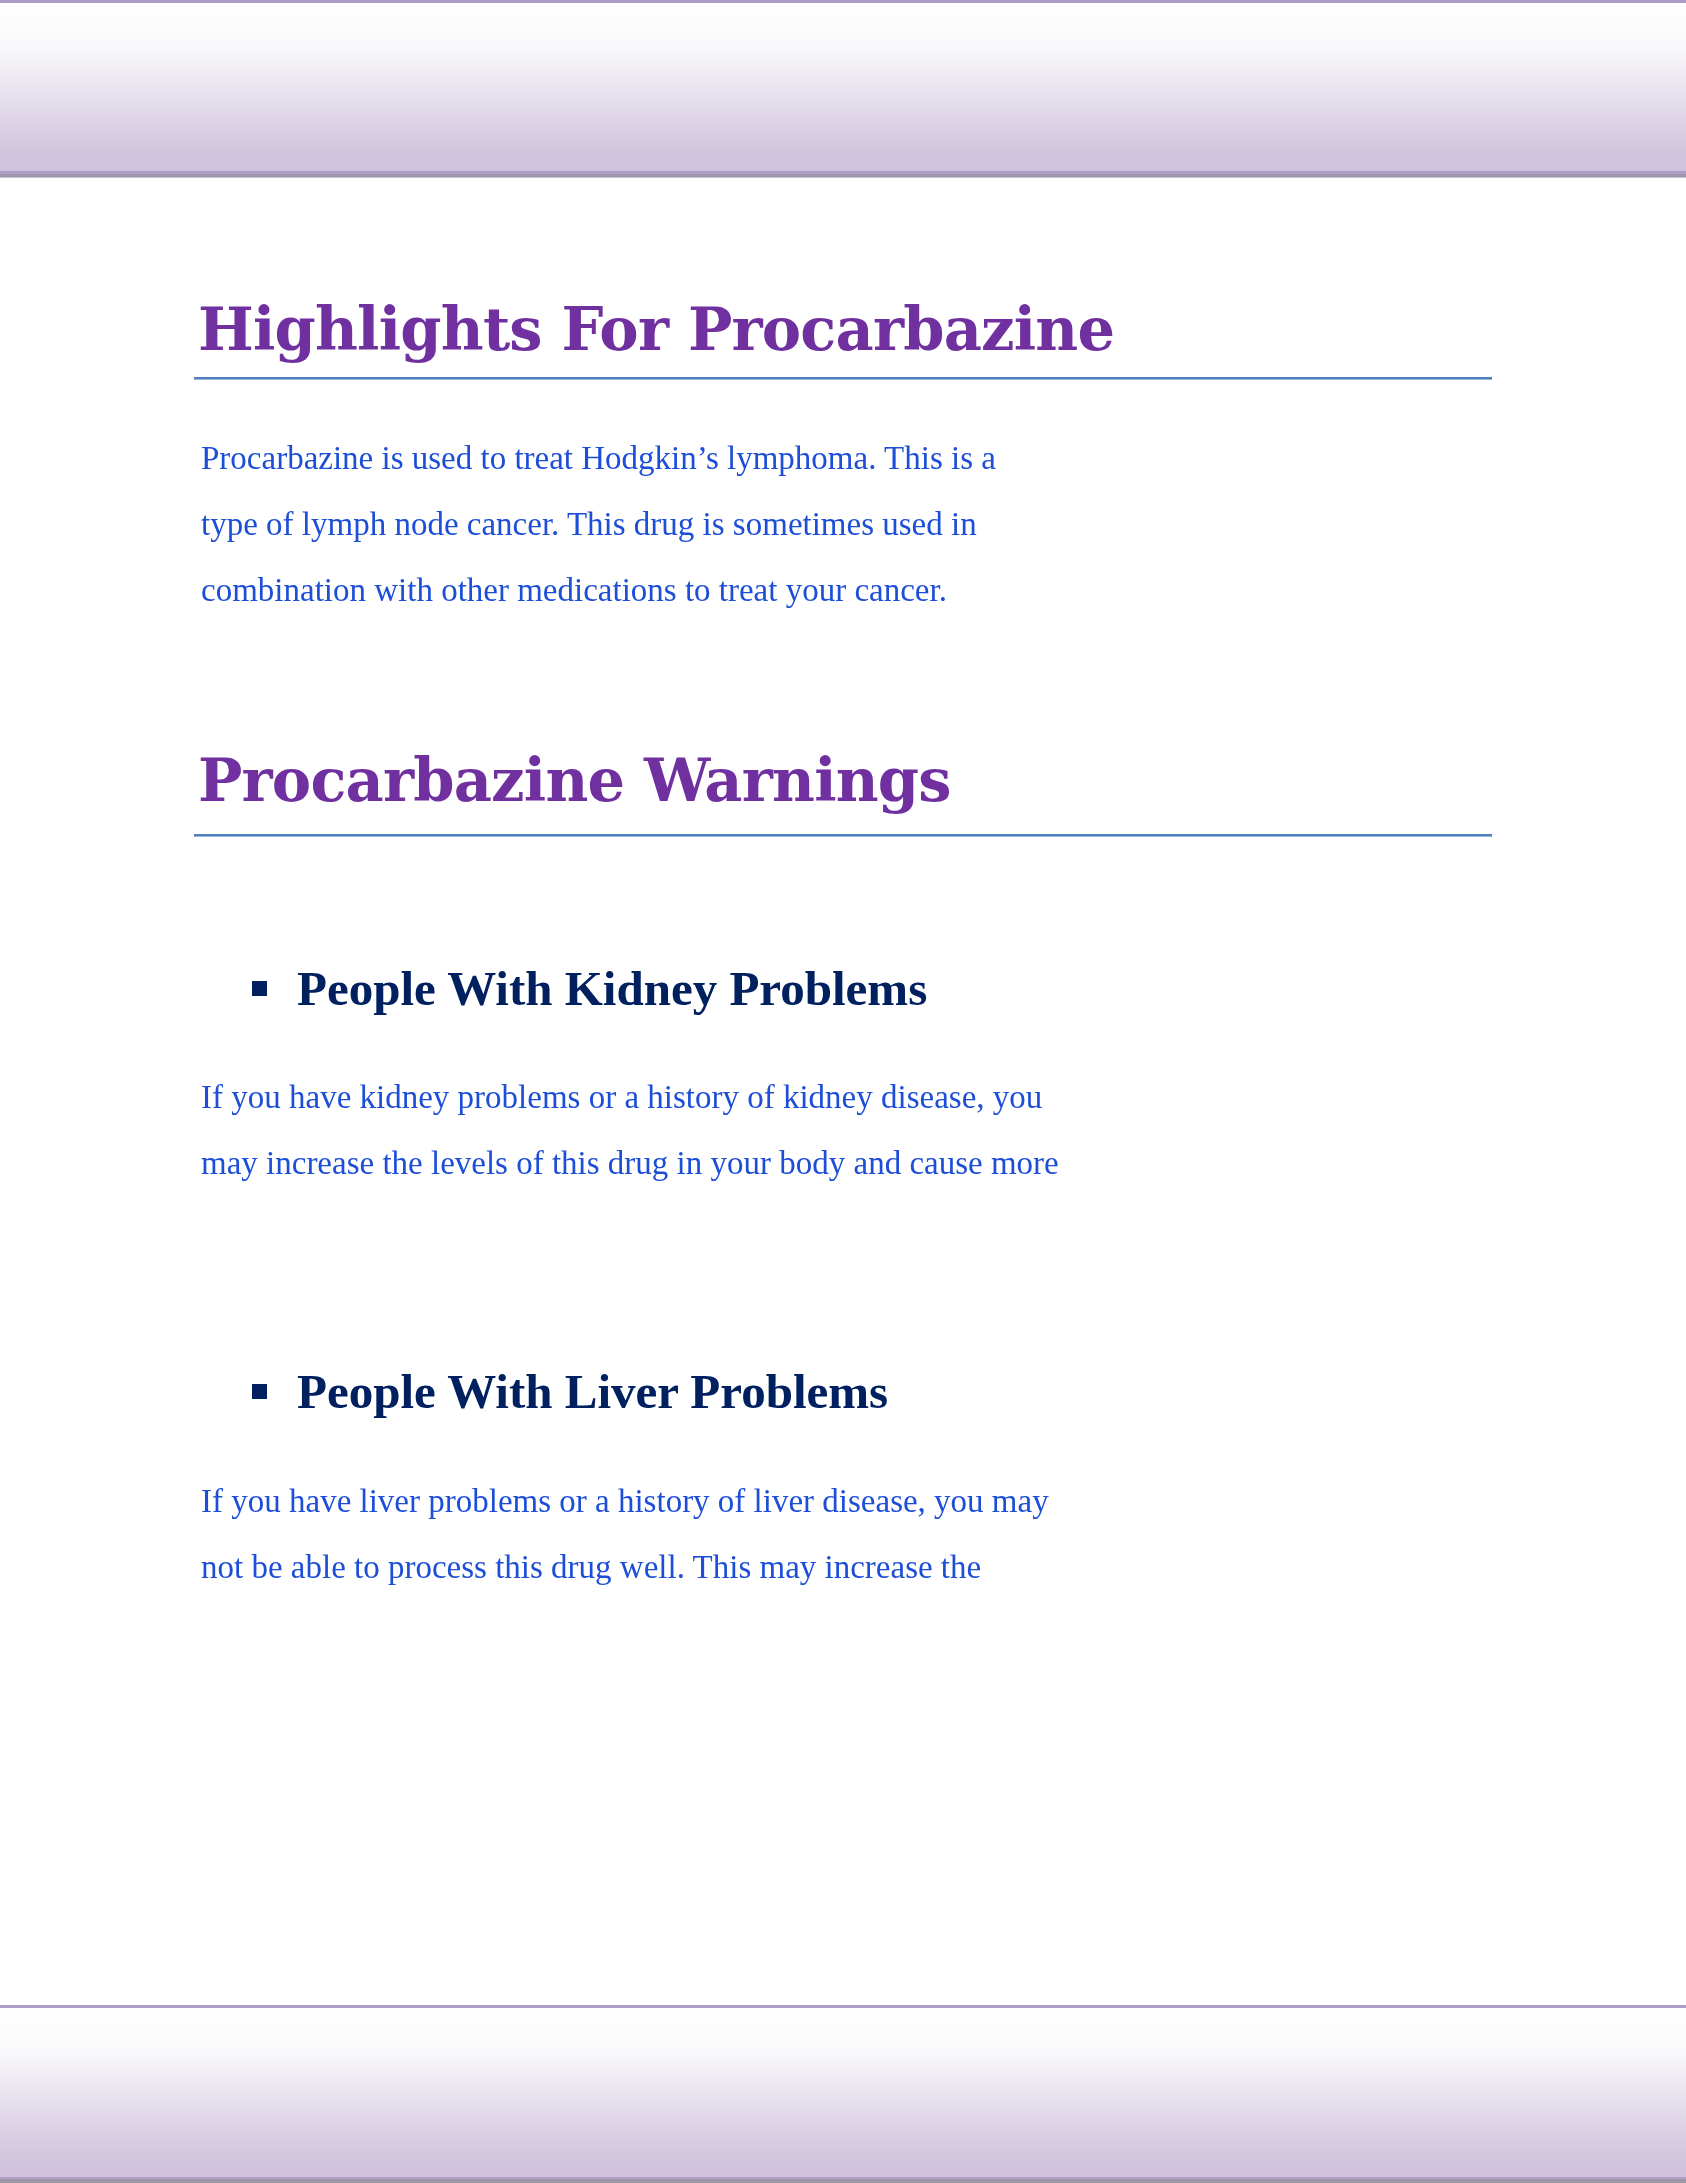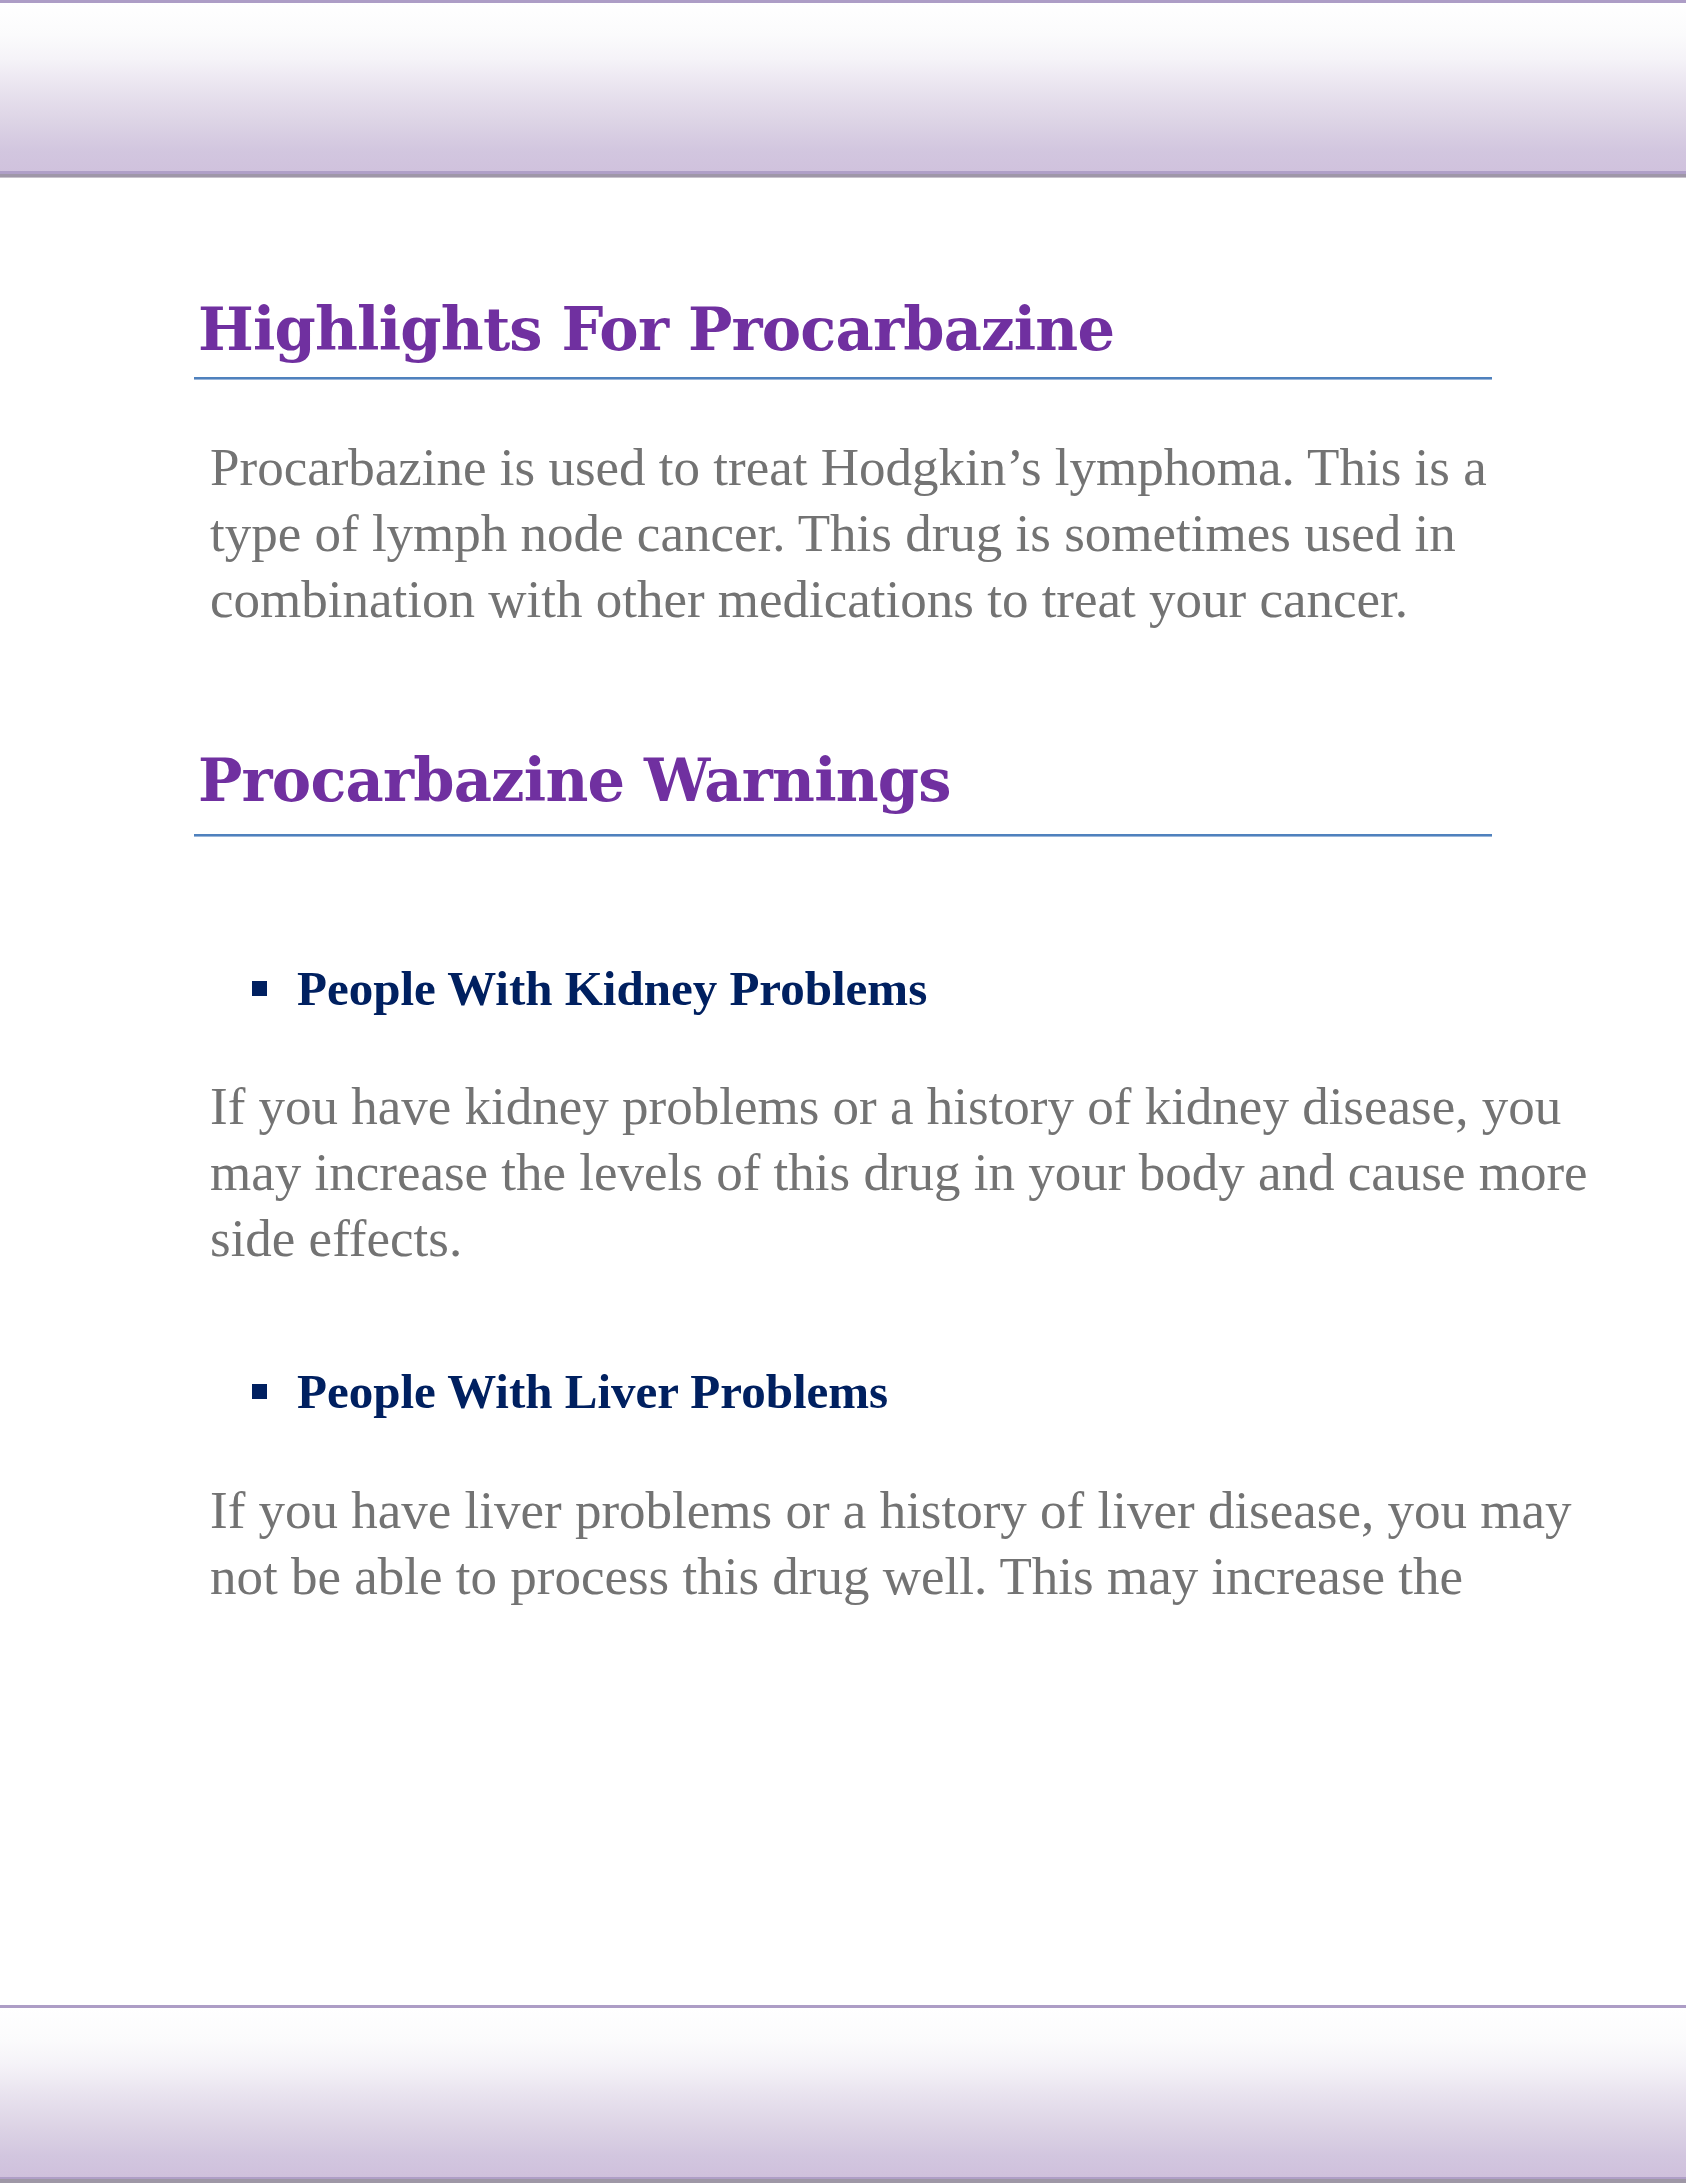--- a/index.html
+++ b/index.html
@@ -77,25 +77,25 @@
       left: 0;
       width: 1298px;
       height: 2.4px;
       background: #4f81bd;
       border-bottom: 0.8px solid #9ab6da;
     }
     .para {
       position: absolute;
       left: 4px;
       width: 1311px;
-      margin: 12px;
+      margin: 3px;
       font-family: "Liberation Serif", serif;
-      font-size: 53px;
+      font-size: 33px;
       line-height: 66px;
-      color: #737373;
+      color: #1d4ed8;
     }
     .para .line {
       display: block;
       white-space: nowrap;
     }
     .subhead {
       position: absolute;
       left: 58px;
       margin: 0;
       display: flex;
@@ -137,21 +137,20 @@
   <div class="rule" style="top:834px;"></div>
 
   <h2 class="subhead" style="top:964px;align-items:center;">
     <span class="bullet"></span>
     <span class="subhead-text">People With Kidney Problems</span>
   </h2>
 
   <p class="para" style="top:1061px;">
     <span class="line">If you have kidney problems or a history of kidney disease, you</span>
     <span class="line">may increase the levels of this drug in your body and cause more</span>
-    <span class="line">side effects.</span>
   </p>
 
   <h2 class="subhead" style="top:1367px;">
     <span class="bullet"></span>
     <span class="subhead-text">People With Liver Problems</span>
   </h2>
 
   <p class="para" style="top:1465px;">
     <span class="line">If you have liver problems or a history of liver disease, you may</span>
     <span class="line">not be able to process this drug well. This may increase the</span>

